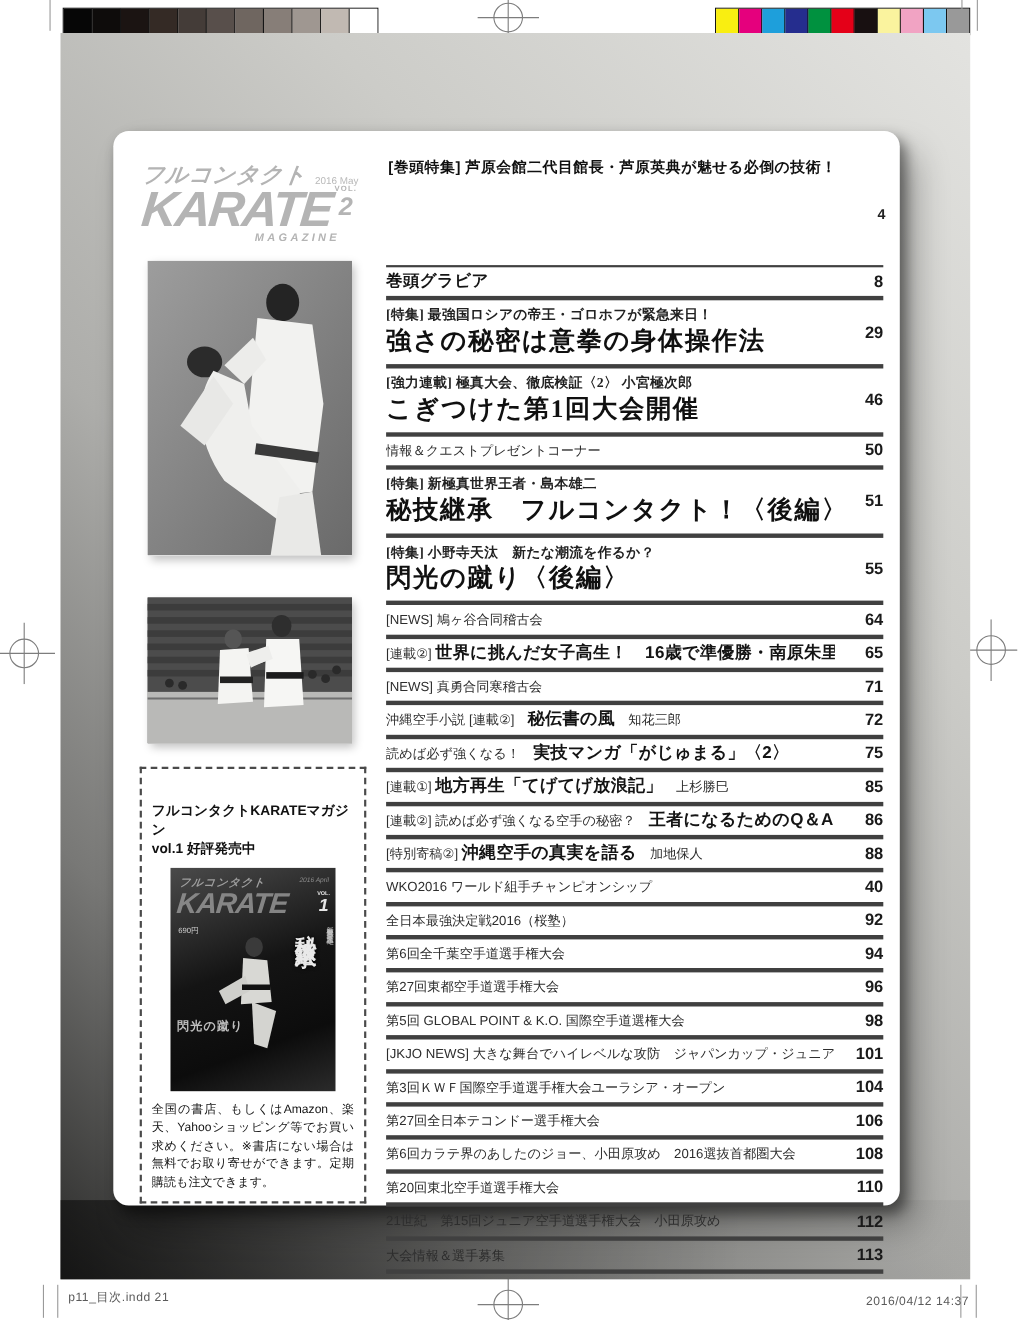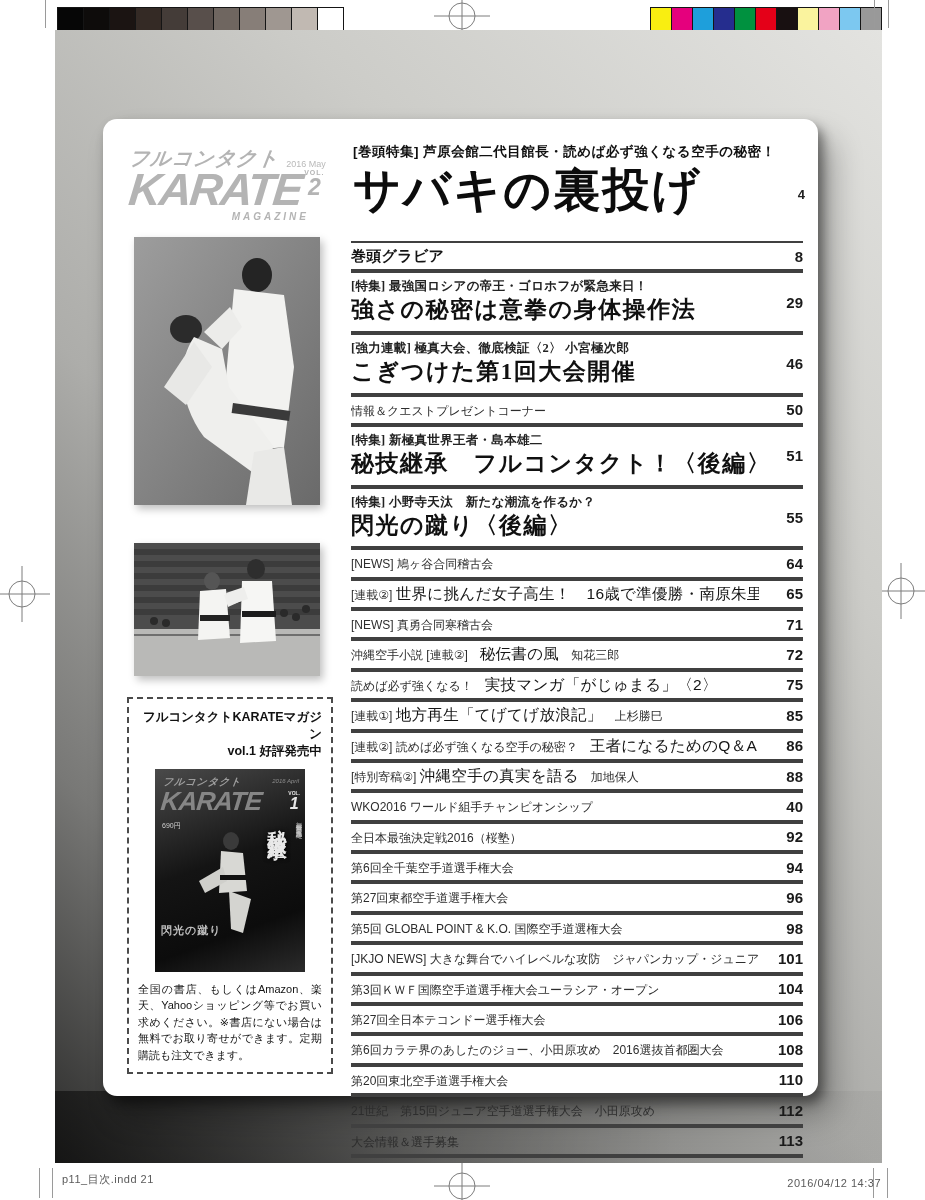--- a/index.html
+++ b/index.html
@@ -49,49 +49,49 @@
            color:#0c0c0c;letter-spacing:2px;line-height:1.04;margin-top:5px;}
   .h-page{position:absolute;right:0;top:44px;font-size:13px;font-weight:700;color:#222;}
 
   
   .toc{position:absolute;left:248px;top:122px;width:452px;border-top:2px solid #404040;}
   .toc-row{display:flex;align-items:center;border-bottom:4px solid #404040;}
   .toc-main{flex:1 1 auto;overflow:hidden;}
   .toc-page{flex:0 0 44px;text-align:right;font-size:15px;font-weight:700;color:#1a1a1a;}
   .toc-line{white-space:nowrap;line-height:1.15;padding:4px 0;}
   .toc-pre,.toc-post{font-size:12px;color:#2d2d2d;}
-  .toc-strong{font-size:15.5px;font-weight:400;color:#141414;letter-spacing:0.3px;}
+  .toc-strong{font-size:15.5px;font-weight:700;color:#141414;letter-spacing:0.3px;}
   .toc-strong.m{font-size:15px;font-weight:700;}
   .toc-row.tall .toc-main{padding:5px 0 7px 0;font-family:Liberation Serif, serif;}
   .toc-kicker{font-size:12.5px;font-weight:700;color:#222;letter-spacing:0.3px;}
   .toc-title{font-size:23px;font-weight:900;color:#101010;letter-spacing:1.5px;line-height:1.2;margin-top:1px;white-space:nowrap;}
 
   
   .photo{position:absolute;box-shadow:3px 4px 8px rgba(0,0,0,0.25);}
   .photo1{left:31px;top:118px;width:186px;height:268px;}
   .photo2{left:31px;top:424px;width:186px;height:133px;}
   .photo svg{display:block;}
 
   
   .promo{position:absolute;left:24px;top:578px;width:206px;border:2px dashed #4a4a4a;
          padding:10px 9px 9px 9px;box-sizing:border-box;background:#fff;}
-  .promo-heading{font-size:12.5px;font-weight:800;text-align:right;color:#111;line-height:1.35;}
+  .promo-heading{font-size:12.5px;font-weight:800;text-align:left;color:#111;line-height:1.35;margin-top:20px;}
   .cover{position:relative;width:150px;height:203px;margin:9px auto 0 auto;
          background:linear-gradient(160deg,#4a4a4a 0%,#141414 45%,#0c0c0c 75%,#2b2b2b 100%);overflow:hidden;}
   .c-kana{position:absolute;left:8px;top:6px;font-size:10px;font-weight:800;font-style:italic;color:#9e9e9e;letter-spacing:1px;transform:skewX(-8deg);}
   .c-date{position:absolute;right:6px;top:9px;font-size:6px;font-style:italic;color:#8d8d8d;}
   .c-karate{position:absolute;left:6px;top:17px;font-size:26px;font-weight:900;font-style:italic;color:#8f8f8f;letter-spacing:-1px;transform:skewX(-6deg);opacity:0.9;}
   .c-vol{position:absolute;right:5px;top:22px;text-align:center;color:#e6e6e6;line-height:1;}
   .c-vol .v-label{font-size:5px;font-weight:800;}
   .c-vol .v-num{font-size:16px;font-weight:900;font-style:italic;}
   .c-price{position:absolute;left:7px;top:52px;font-size:7px;color:#cfcfcf;}
   .c-vtitle{position:absolute;right:14px;top:46px;writing-mode:vertical-rl;font-family:"DejaVu Serif","Liberation Serif",serif;
             font-size:19px;font-weight:900;color:#e9e9e9;letter-spacing:4px;text-shadow:0 0 4px rgba(0,0,0,0.8);}
   .c-vsub{position:absolute;right:2px;top:48px;writing-mode:vertical-rl;font-size:6.5px;color:#c3c3c3;letter-spacing:1px;}
-  .c-title2{position:absolute;left:6px;bottom:34px;font-size:11px;font-weight:800;color:#bdbdbd;letter-spacing:1px;}
+  .c-title2{position:absolute;left:6px;bottom:52px;font-size:11px;font-weight:800;color:#bdbdbd;letter-spacing:1px;}
   .c-figure{position:absolute;left:38px;top:60px;width:70px;height:110px;}
   .promo-body{font-size:11px;line-height:1.5;text-align:justify;margin-top:9px;color:#141414;}
 </style>
 </head>
 <body>
 
 <div class="canvas">
 
   <div class="bar bar-gray">
       <div class="swatch" style="background: rgb(6, 6, 6);"></div>
@@ -165,22 +165,21 @@
         <span class="m-karate">KARATE</span>
         <span class="m-vol">
           <div class="v-label">VOL.</div>
           <div class="v-num">2</div>
         </span>
       </div>
       <div class="m-mag">MAGAZINE</div>
     </div>
 
     <div class="headline">
-      <div class="h-kicker">[巻頭特集] 芦原会館二代目館長・読めば必ず強くなる空手の秘密！</div>
-      <div class="h-title">サバキの裏投げ</div>
+      <div class="h-kicker">[巻頭特集] 芦原会館二代目館長・芦原英典が魅せる必倒の技術！</div>
       <div class="h-page">4</div>
     </div>
 
     <div class="toc" id="toc-list">
         <div class="toc-row">
           <div class="toc-main">
             <div class="toc-line"><span class="toc-strong m">巻頭グラビア</span></div>
           </div>
           <div class="toc-page">8</div>
         </div>

